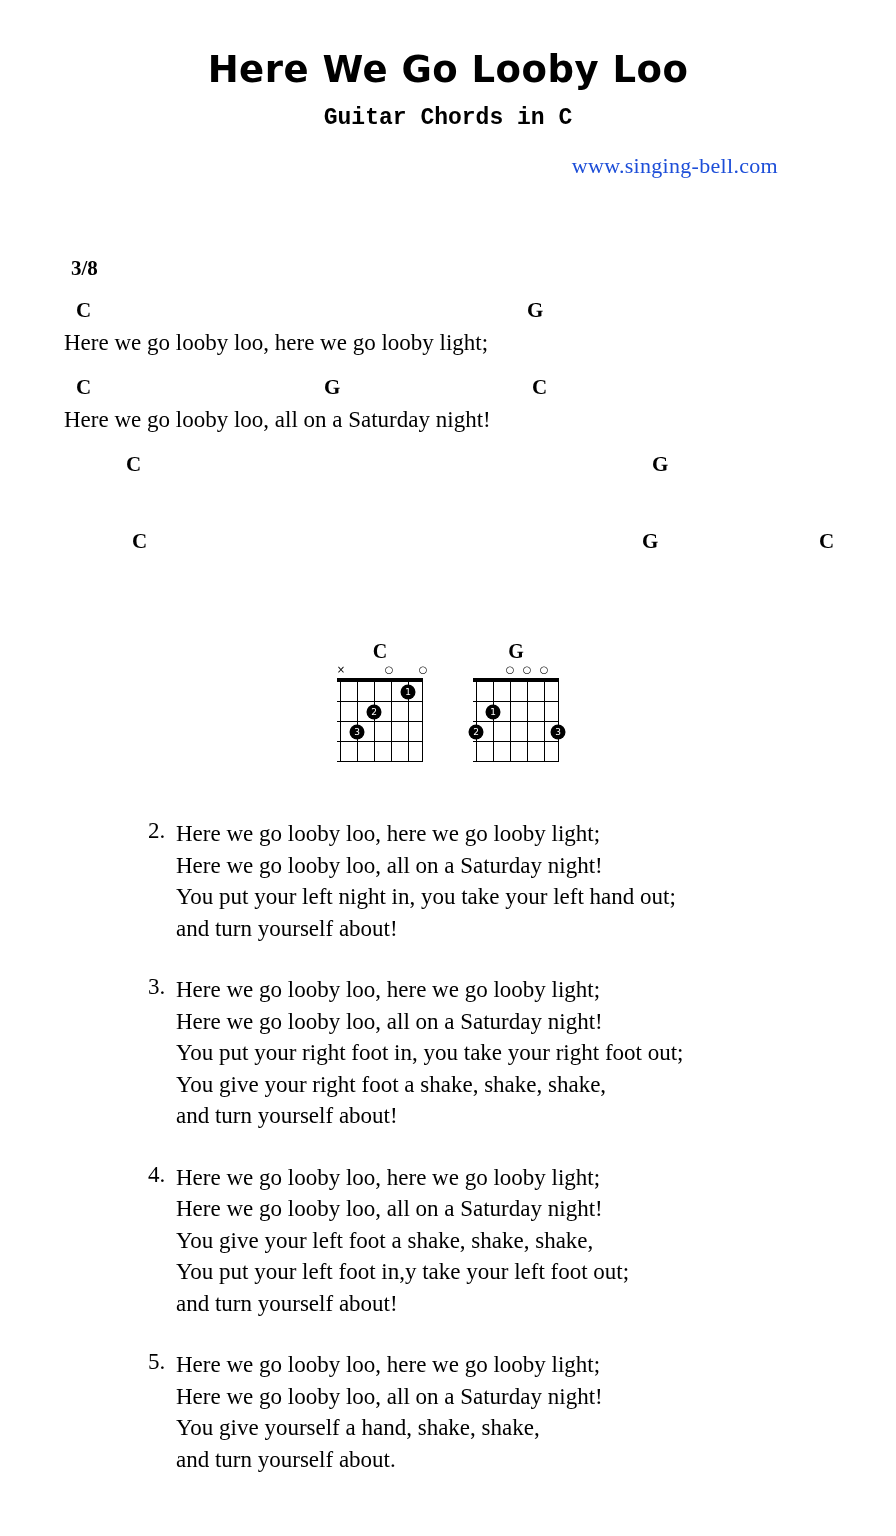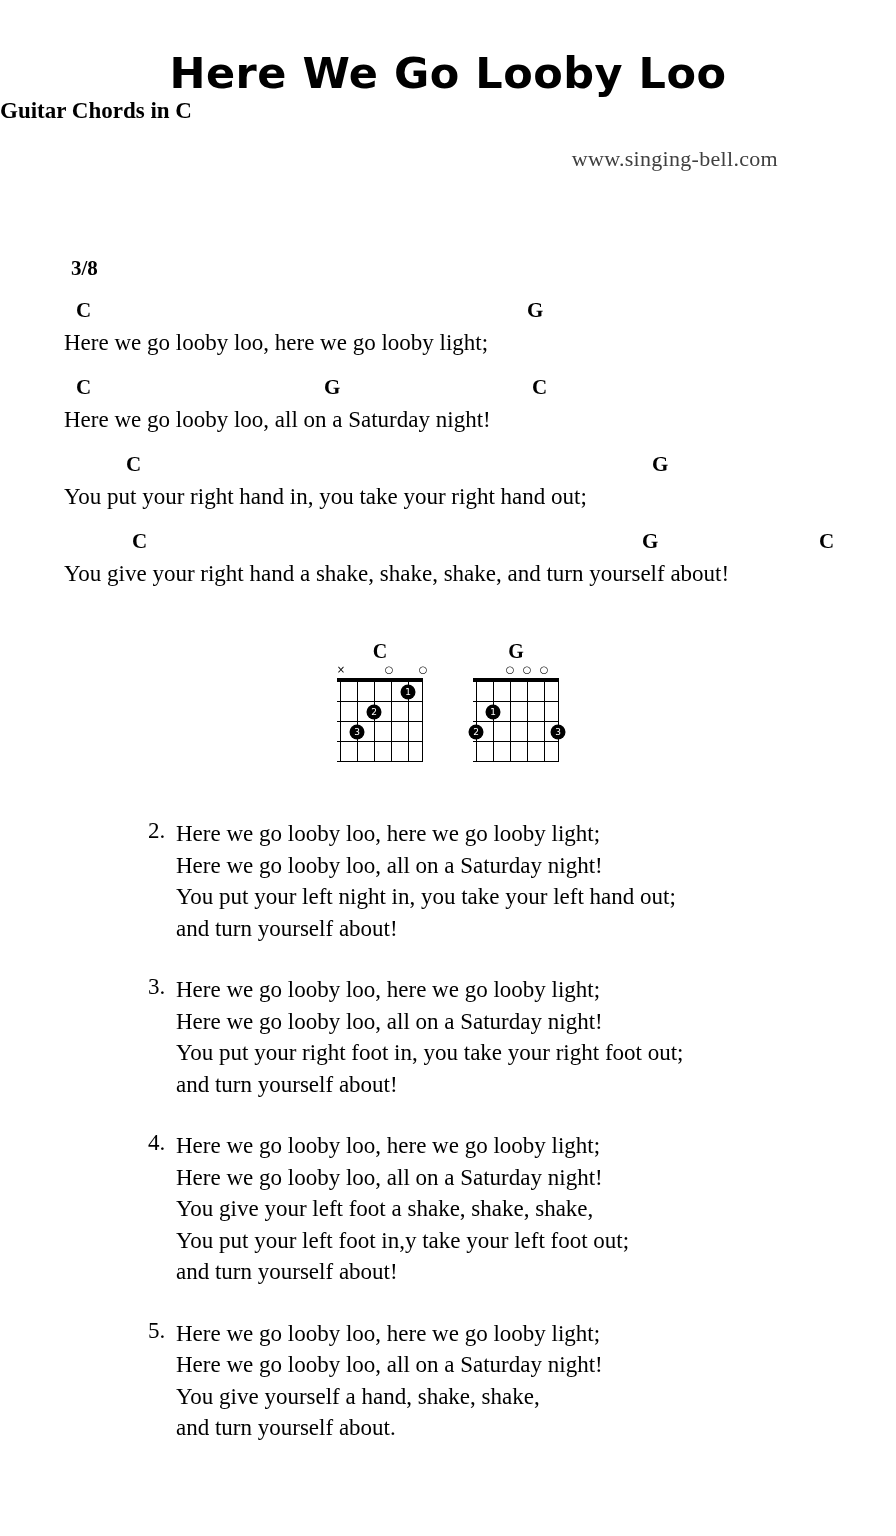--- a/index.html
+++ b/index.html
@@ -19,37 +19,38 @@
     width: 896px;
     height: 1536px;
     position: relative;
   }
 
   
   .title {
     text-align: center;
     font-family: "DejaVu Sans", sans-serif;
     font-weight: bold;
-    font-size: 43px;
+    font-size: 37px;
     letter-spacing: 0.5px;
     margin-top: 48px;
   }
   .subtitle {
-    text-align: left;
-    font-family: Liberation Serif, serif;
+    text-align: center;
+    font-family: Liberation Mono, monospace;
     font-weight: bold;
     font-size: 23px;
+    margin-top: 14px;
   }
   .website {
     text-align: right;
     padding-right: 118px;
     margin-top: 22px;
     font-family: "Liberation Serif", serif;
     font-size: 22px;
-    color: #404040;
+    color: #1d4ed8;
     letter-spacing: 0.3px;
   }
 
   
   .time-sig {
     position: absolute;
     left: 71px;
     top: 208px;
     font-family: "Liberation Serif", serif;
     font-weight: bold;
@@ -213,30 +214,28 @@
         <span class="chord" style="left:468px;">C</span>
       </div>
       <div class="lyric">Here we go looby loo, all on a Saturday night!</div>
     </div>
 
     <div class="line-group">
       <div class="chord-row">
         <span class="chord" style="left:62px;">C</span>
         <span class="chord" style="left:588px;">G</span>
       </div>
-      <div class="lyric">You put your right hand in, you take your right hand out;</div>
     </div>
 
     <div class="line-group">
       <div class="chord-row">
         <span class="chord" style="left:68px;">C</span>
         <span class="chord" style="left:578px;">G</span>
         <span class="chord" style="left:755px;">C</span>
       </div>
-      <div class="lyric">You give your right hand a shake, shake, shake, and turn yourself about!</div>
     </div>
 
   </div>
 
   <div class="diagrams">
 
     <div class="diagram">
       <div class="diagram-name">C</div>
       <div class="markers">
         <span class="marker muted" style="left:4px;"></span>
@@ -297,20 +296,21 @@
         <div class="verse-line">and turn yourself about!</div>
       </div>
     </div>
 
     <div class="verse">
       <div class="verse-num">3.</div>
       <div class="verse-lines">
         <div class="verse-line">Here we go looby loo, here we go looby light;</div>
         <div class="verse-line">Here we go looby loo, all on a Saturday night!</div>
         <div class="verse-line">You put your right foot in, you take your right foot out;</div>
+        <div class="verse-line">You give your right foot a shake, shake, shake,</div>
         <div class="verse-line">and turn yourself about!</div>
       </div>
     </div>
 
     <div class="verse">
       <div class="verse-num">4.</div>
       <div class="verse-lines">
         <div class="verse-line">Here we go looby loo, here we go looby light;</div>
         <div class="verse-line">Here we go looby loo, all on a Saturday night!</div>
         <div class="verse-line">You give your left foot a shake, shake, shake,</div>

